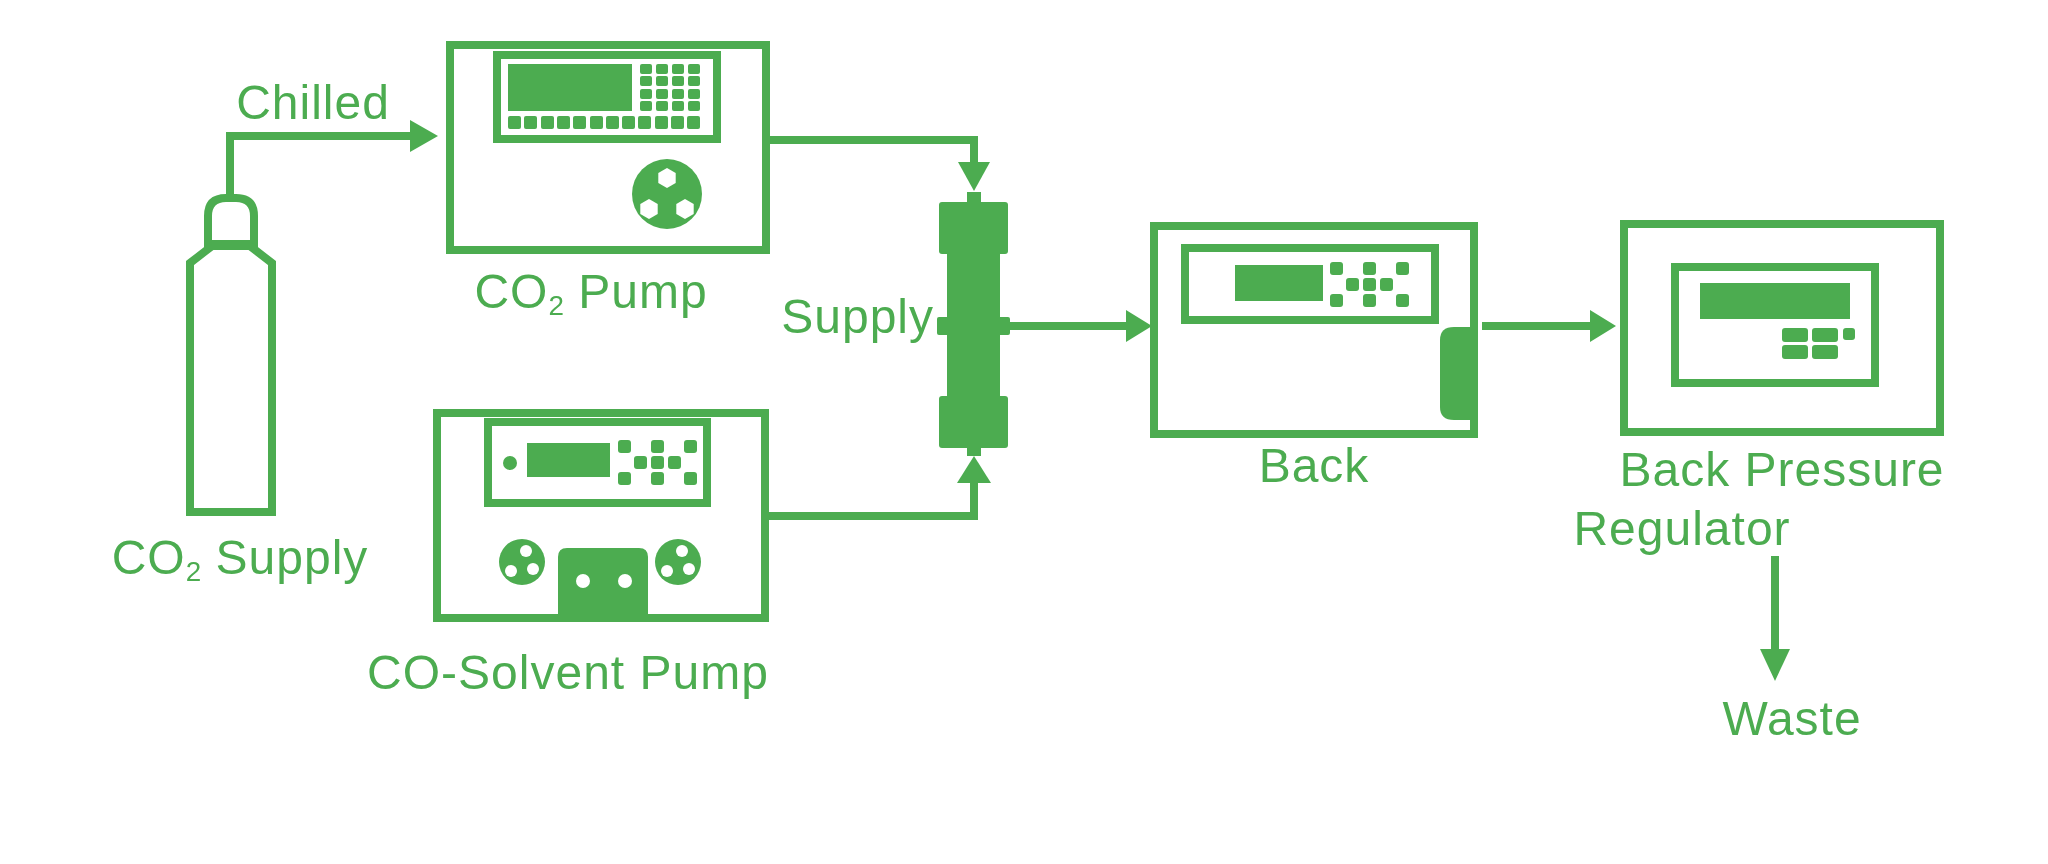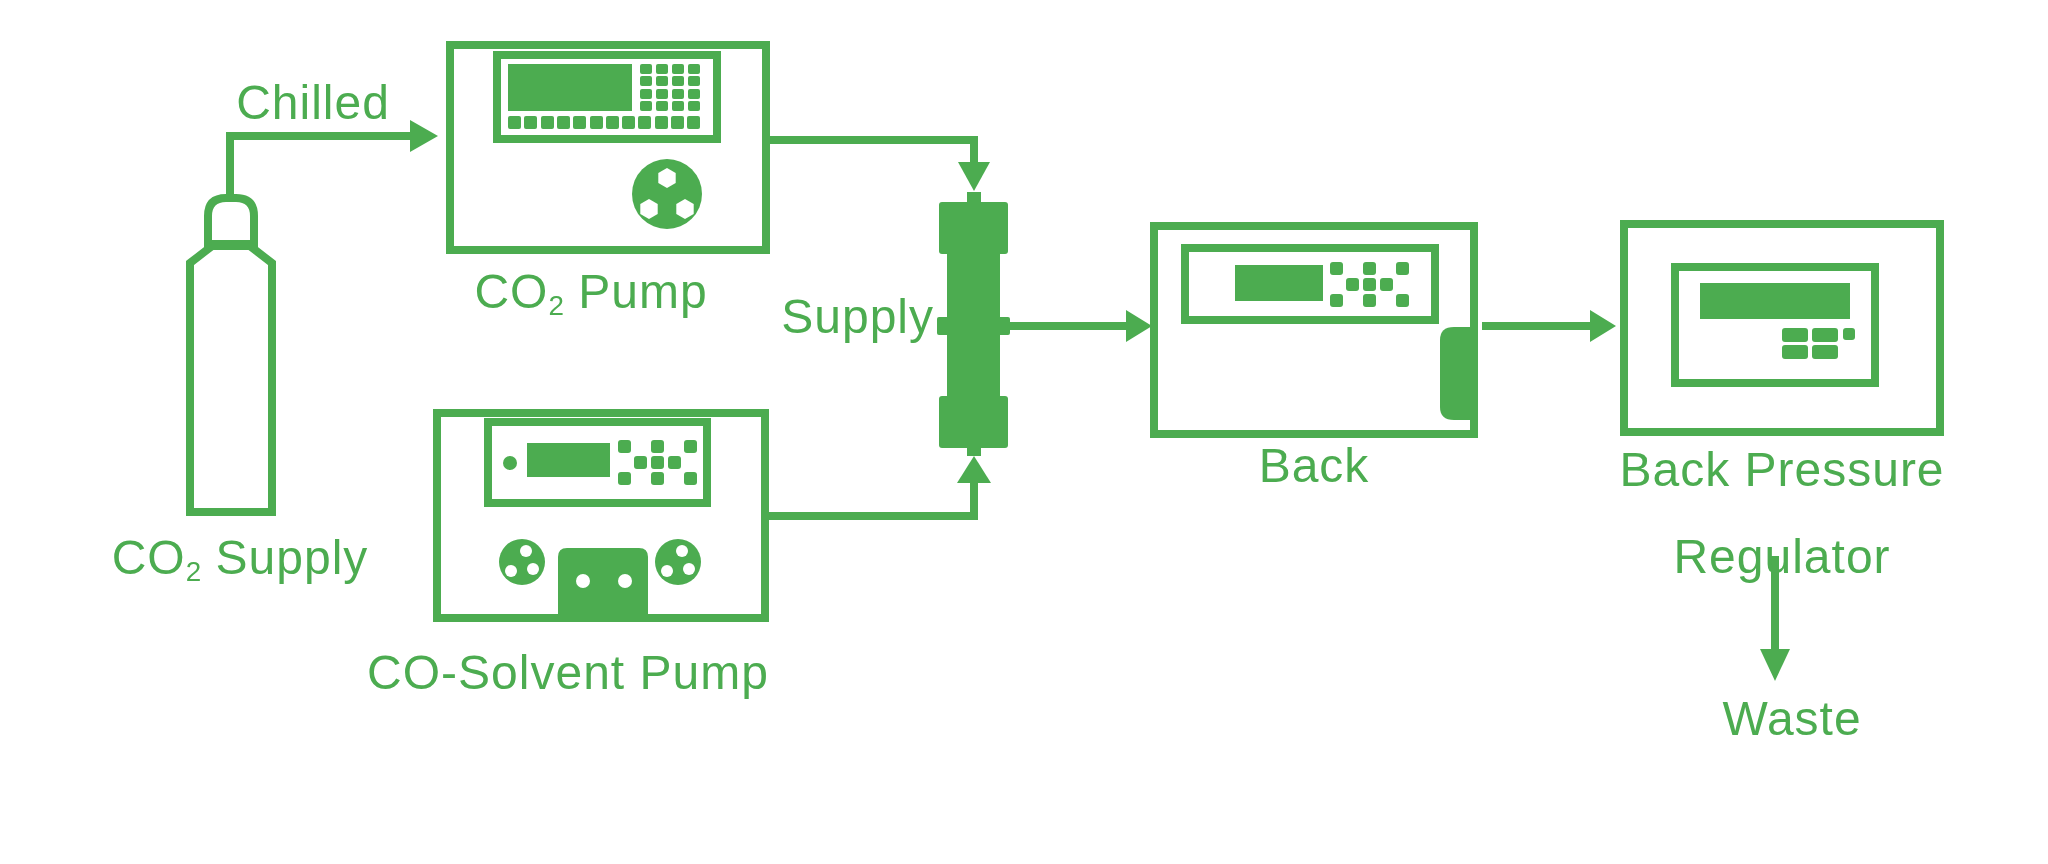--- a/index.html
+++ b/index.html
@@ -229,21 +229,21 @@
     <span>Supply</span>
   </div>
 
   <div class="label" style="left:1314px; top:466px;">
     <span>Back</span>
   </div>
 
   <div class="label two-line" style="left:1782px; top:470px;">
     <span>Back Pressure</span>
   </div>
-  <div class="label two-line" style="left:1782px; top:529px;margin-top:28px;">
+  <div class="label two-line" style="left:1682px; top:529px;">
     <span>Regulator</span>
   </div>
 
   <div class="label" style="left:1777px; top:719px;margin-left:15px;">
     <span>Waste</span>
   </div>
 
 </div>
 
 </body></html>

